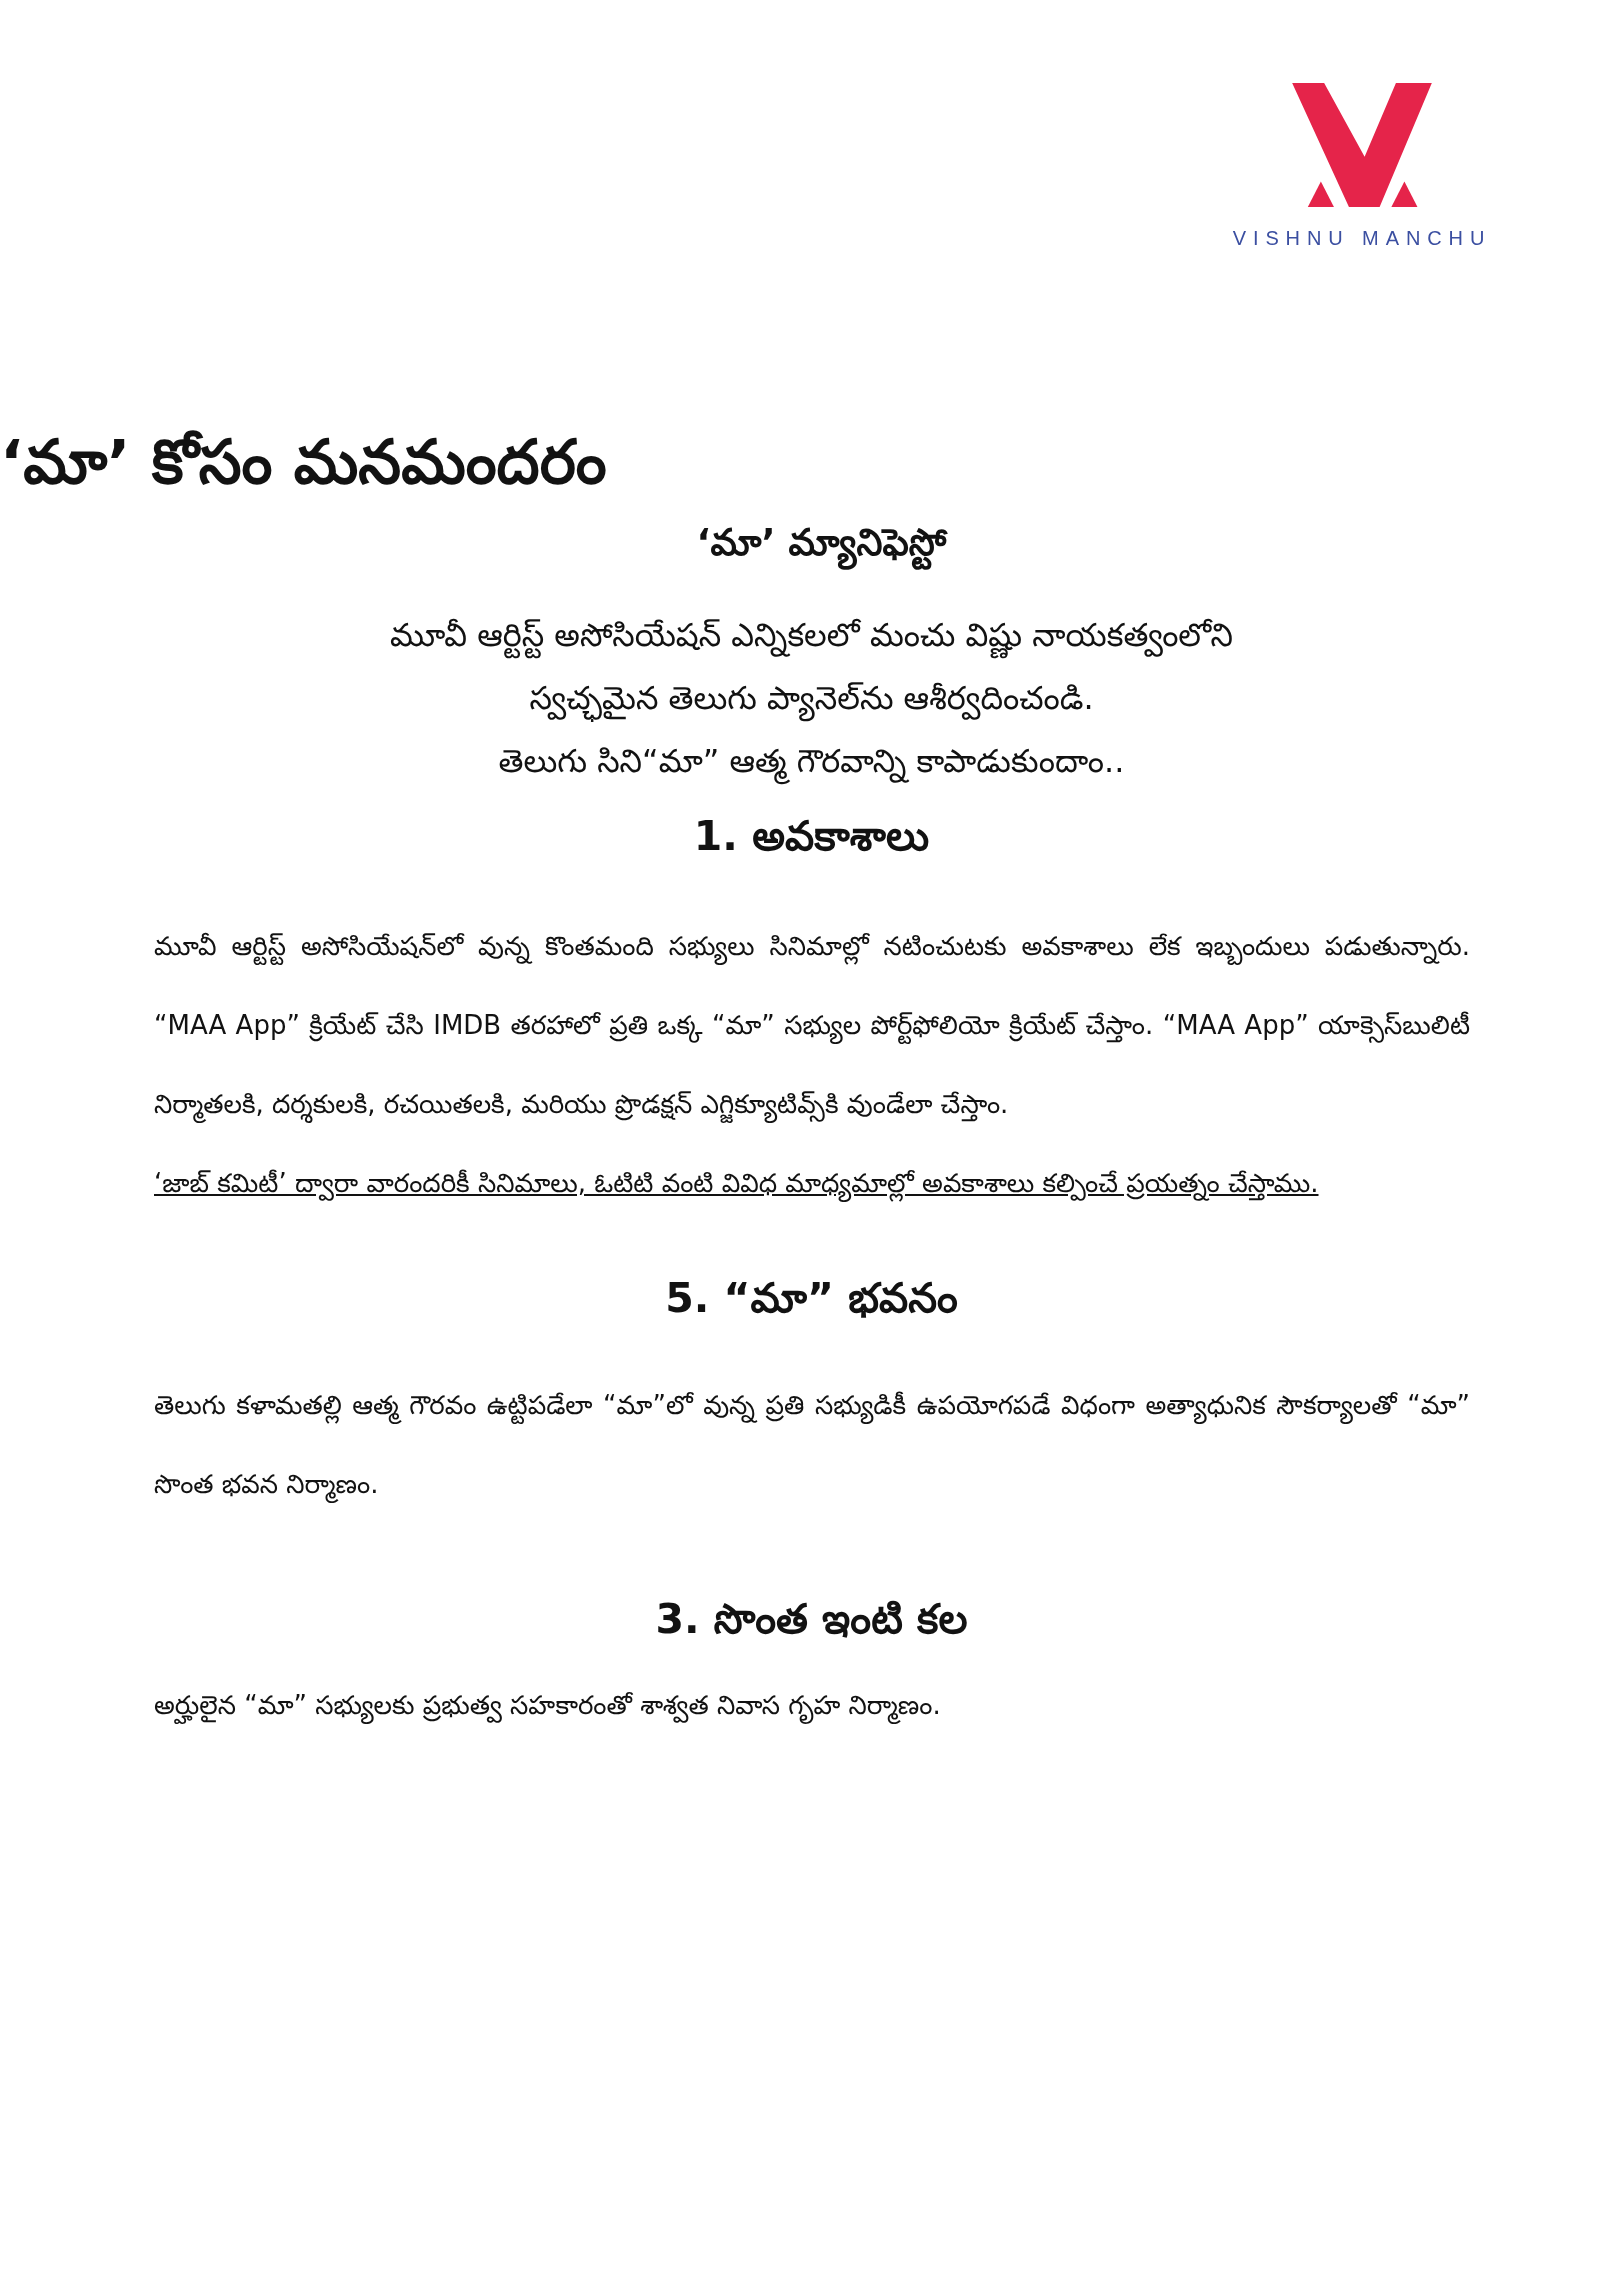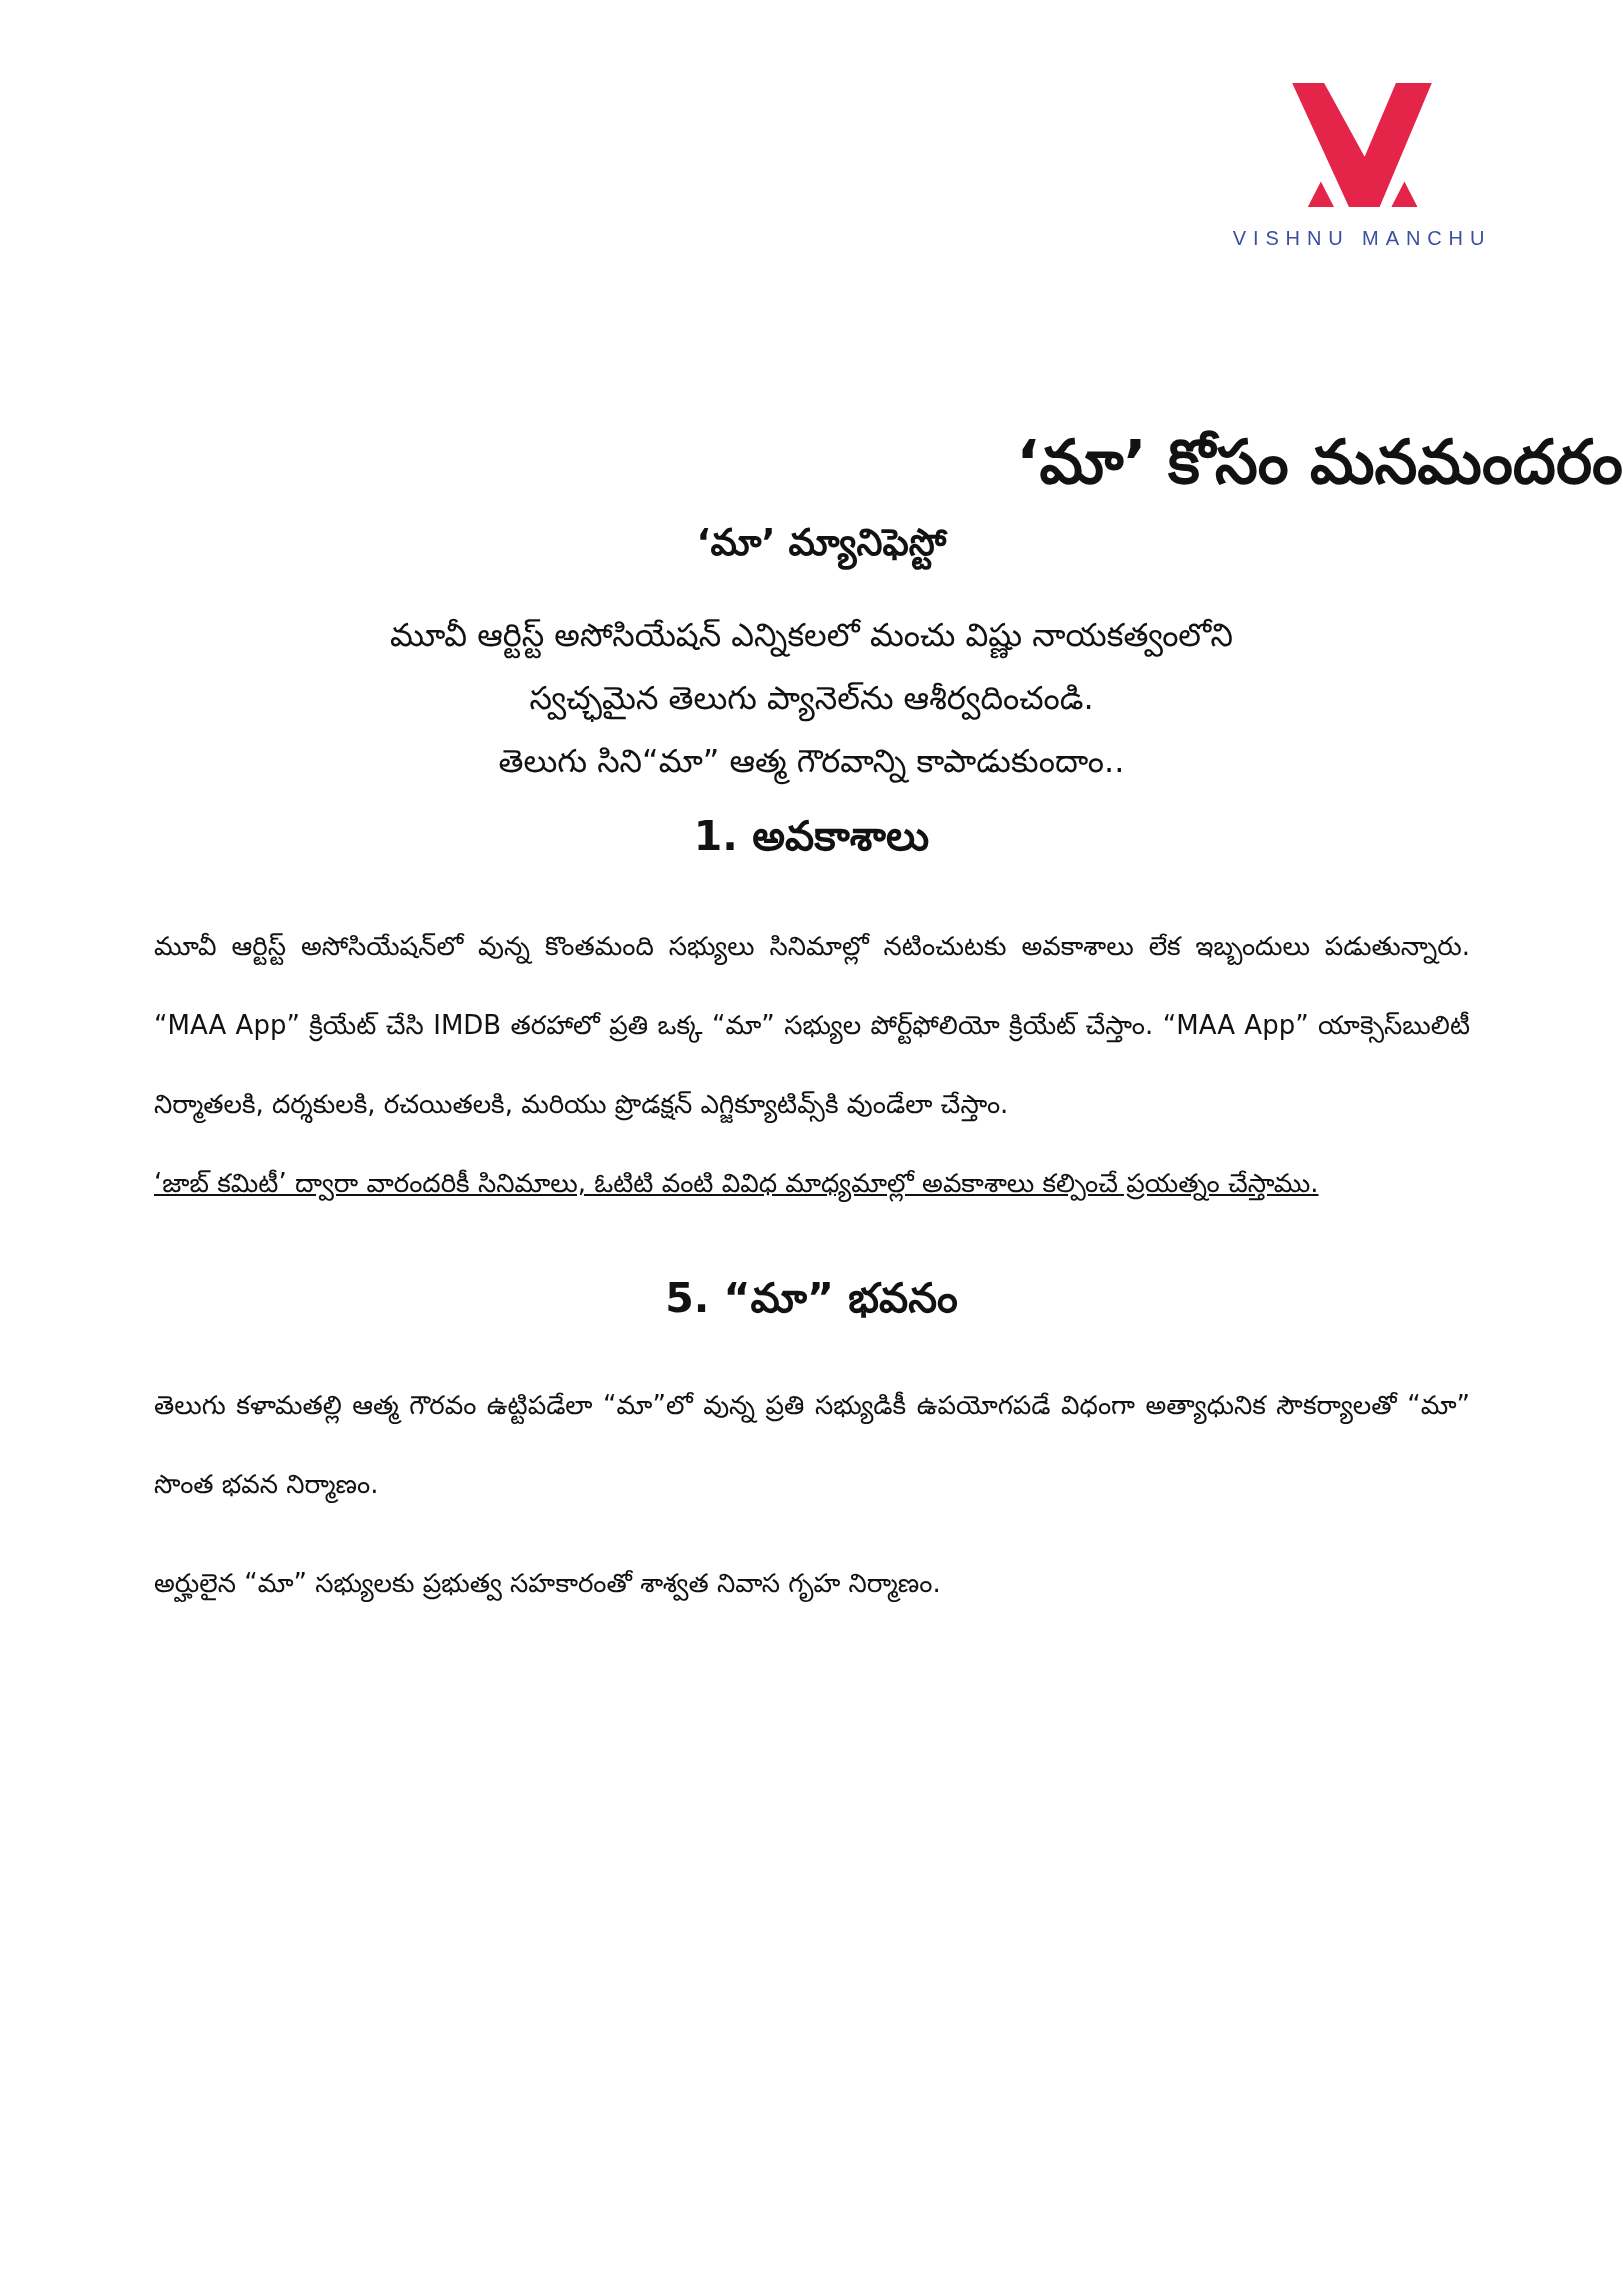--- a/index.html
+++ b/index.html
@@ -27,21 +27,21 @@
     font-size: 20px;
     letter-spacing: 6.9px;
     font-weight: 400;
     white-space: nowrap;
     font-family: "Liberation Sans", sans-serif;
   }
 
   
   .doc-title {
     margin: 425px 0 0;
-    text-align: right;
+    text-align: left;
     font-size: 61px;
     font-weight: 700;
     line-height: 1.2;
   }
   .doc-subtitle {
     margin: 19.6px 0 0;
     text-align: center;
     font-size: 37px;
     font-weight: 700;
     line-height: 1.35;
@@ -100,16 +100,17 @@
     <div>తెలుగు సిని“మా” ఆత్మ గౌరవాన్ని కాపాడుకుందాం..</div>
   </div>
 
   <h3 class="sec-heading h-1">1. అవకాశాలు</h3>
   <p class="body-para">మూవీ ఆర్టిస్ట్ అసోసియేషన్‌లో వున్న కొంతమంది సభ్యులు సినిమాల్లో నటించుటకు అవకాశాలు లేక ఇబ్బందులు పడుతున్నారు. “MAA App” క్రియేట్ చేసి IMDB తరహాలో ప్రతి ఒక్క “మా” సభ్యుల పోర్ట్‌ఫోలియో క్రియేట్ చేస్తాం.  “MAA App” యాక్సెస్‌బులిటీ నిర్మాతలకి, దర్శకులకి, రచయితలకి, మరియు ప్రొడక్షన్ ఎగ్జిక్యూటివ్స్‌కి వుండేలా చేస్తాం.</p>
   <p class="body-para cont">‘జాబ్ కమిటీ’ ద్వారా వారందరికీ సినిమాలు, ఓటిటి వంటి వివిధ మాధ్యమాల్లో అవకాశాలు కల్పించే ప్రయత్నం చేస్తాము.</p>
 
   <h3 class="sec-heading h-2">5. “మా” భవనం</h3>
   <p class="body-para sec2-para">తెలుగు కళామతల్లి ఆత్మ గౌరవం ఉట్టిపడేలా “మా”లో వున్న ప్రతి సభ్యుడికీ ఉపయోగపడే విధంగా అత్యాధునిక సౌకర్యాలతో “మా” సొంత భవన నిర్మాణం.</p>
 
+  <h3 class="sec-heading h-3">3. సొంత ఇంటి కల</h3>
   <p class="body-para sec3-para">అర్హులైన “మా” సభ్యులకు ప్రభుత్వ సహకారంతో శాశ్వత నివాస గృహ నిర్మాణం.</p>
 
 </div>
 
 
 </body></html>

